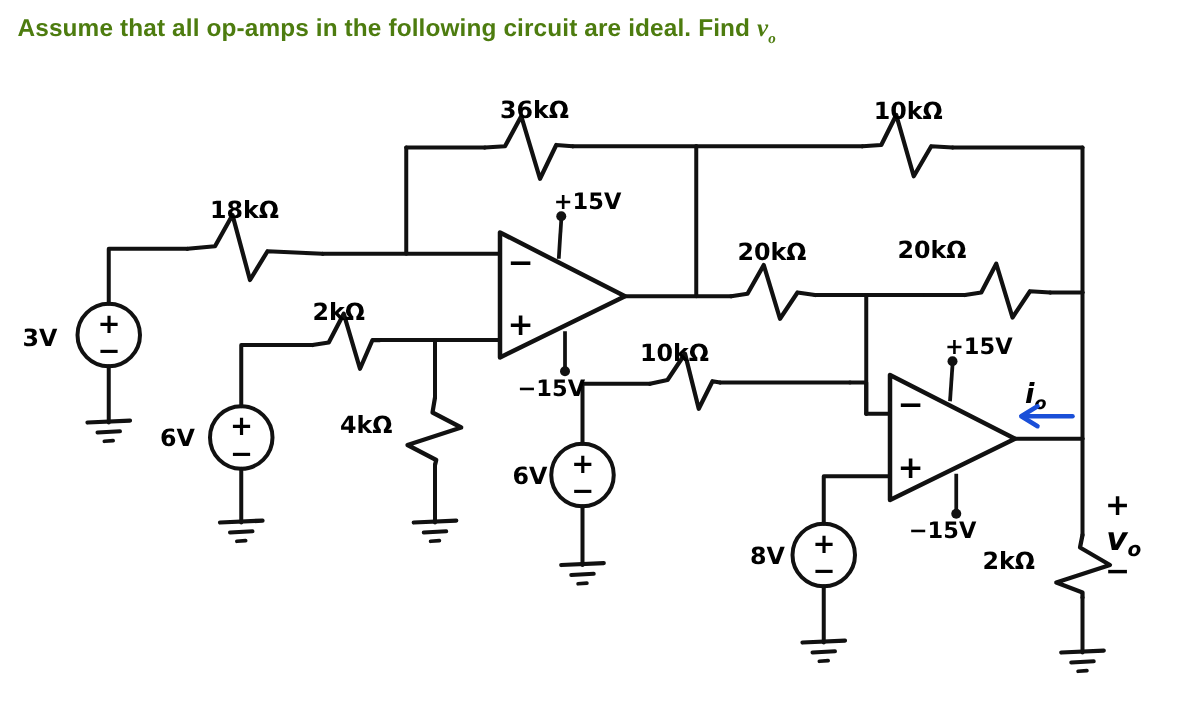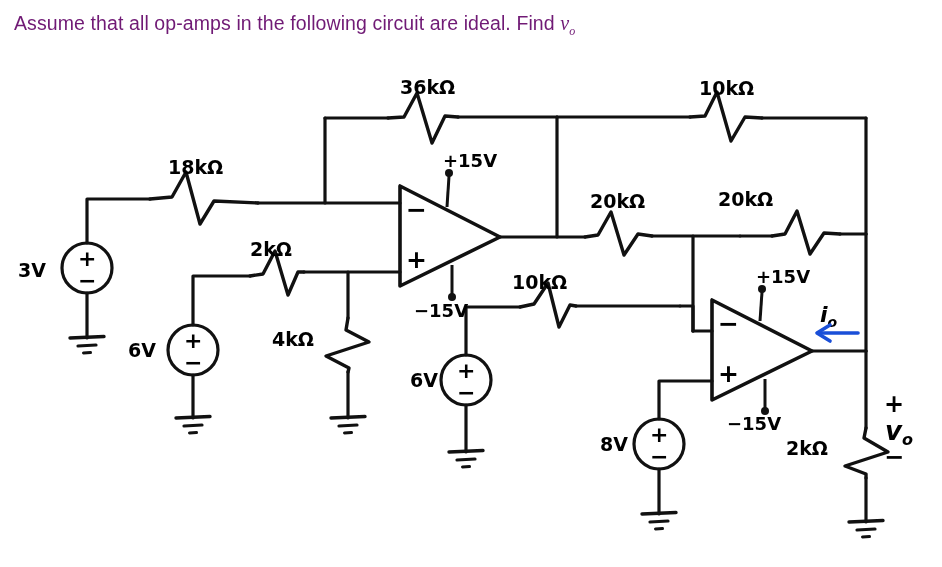--- a/index.html
+++ b/index.html
@@ -12,23 +12,24 @@
     height: 567px;
     position: relative;
     font-family: "Liberation Sans", sans-serif;
     overflow: hidden;
   }
   #prompt-text {
     position: absolute;
     left: 14px;
     top: 12px;
     font-size: 19.5px;
-    color: #701a75;
+    color: #4d7c0f;
     letter-spacing: 0.1px;
     white-space: nowrap;
+    font-weight: bold;
   }
   #prompt-text .var {
     font-family: "Liberation Serif", serif;
     font-style: italic;
     font-size: 20px;
   }
   #prompt-text .var sub {
     font-size: 12px;
   }
   #circuit-canvas {

